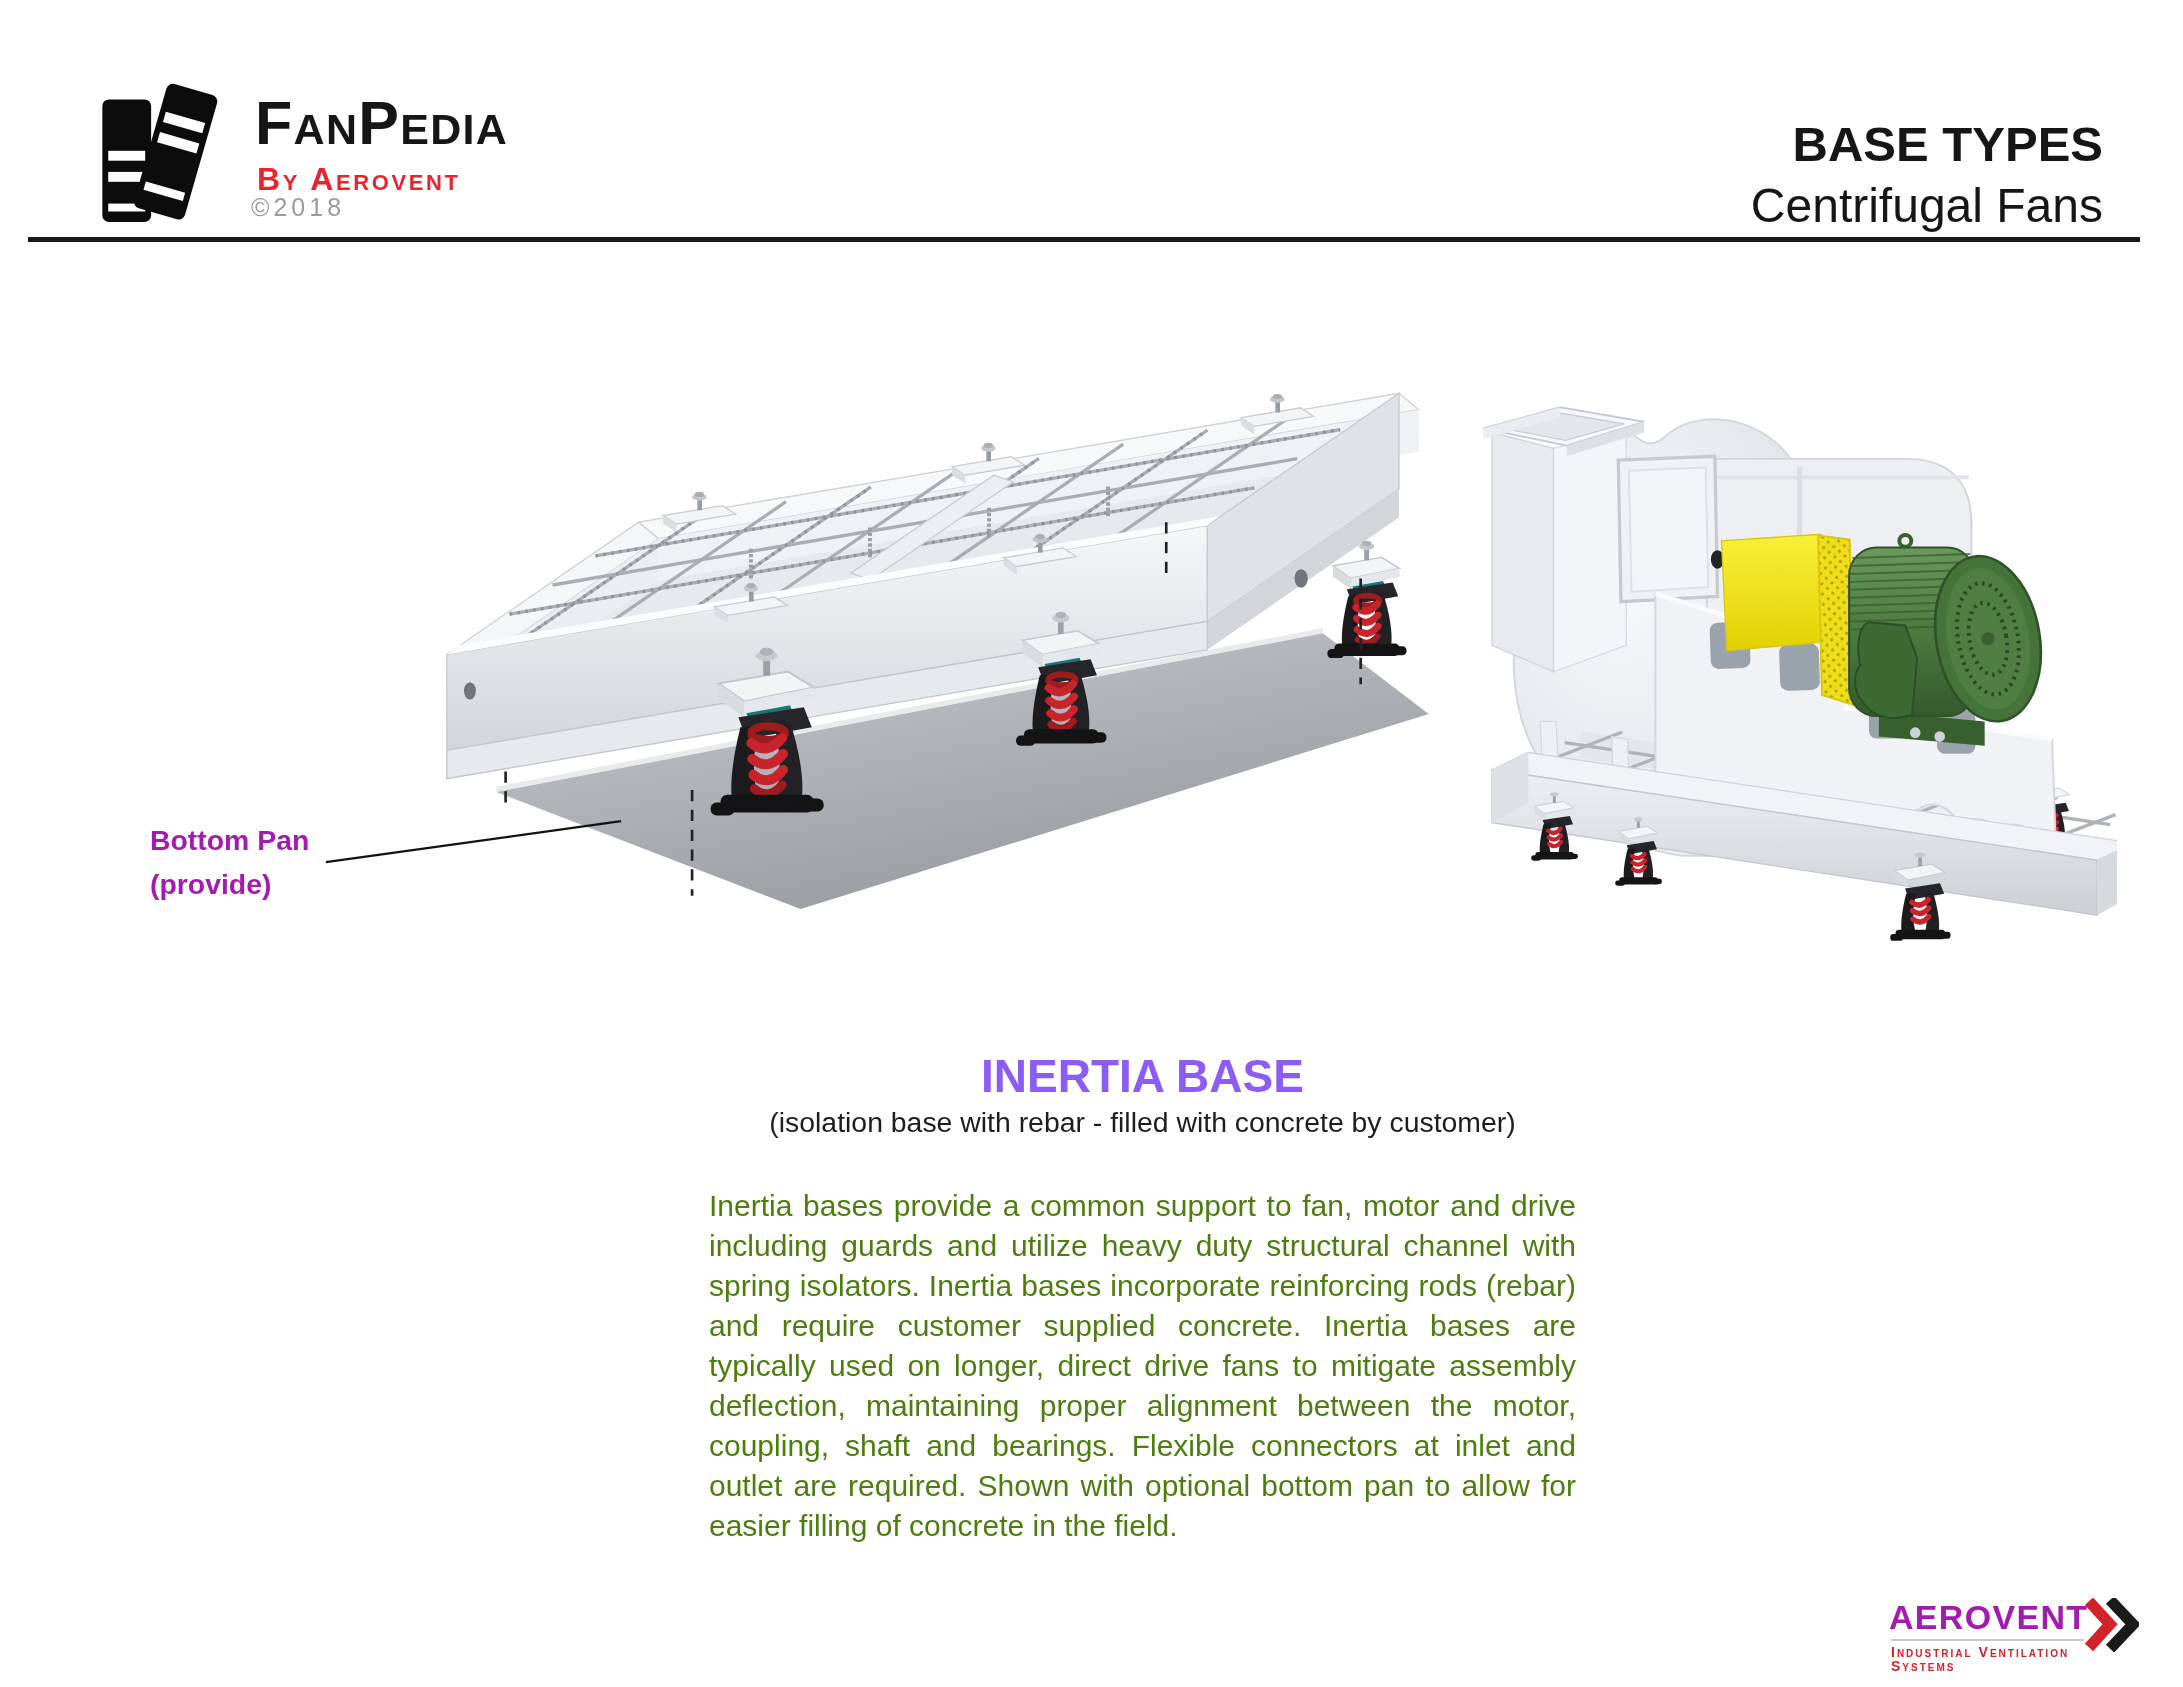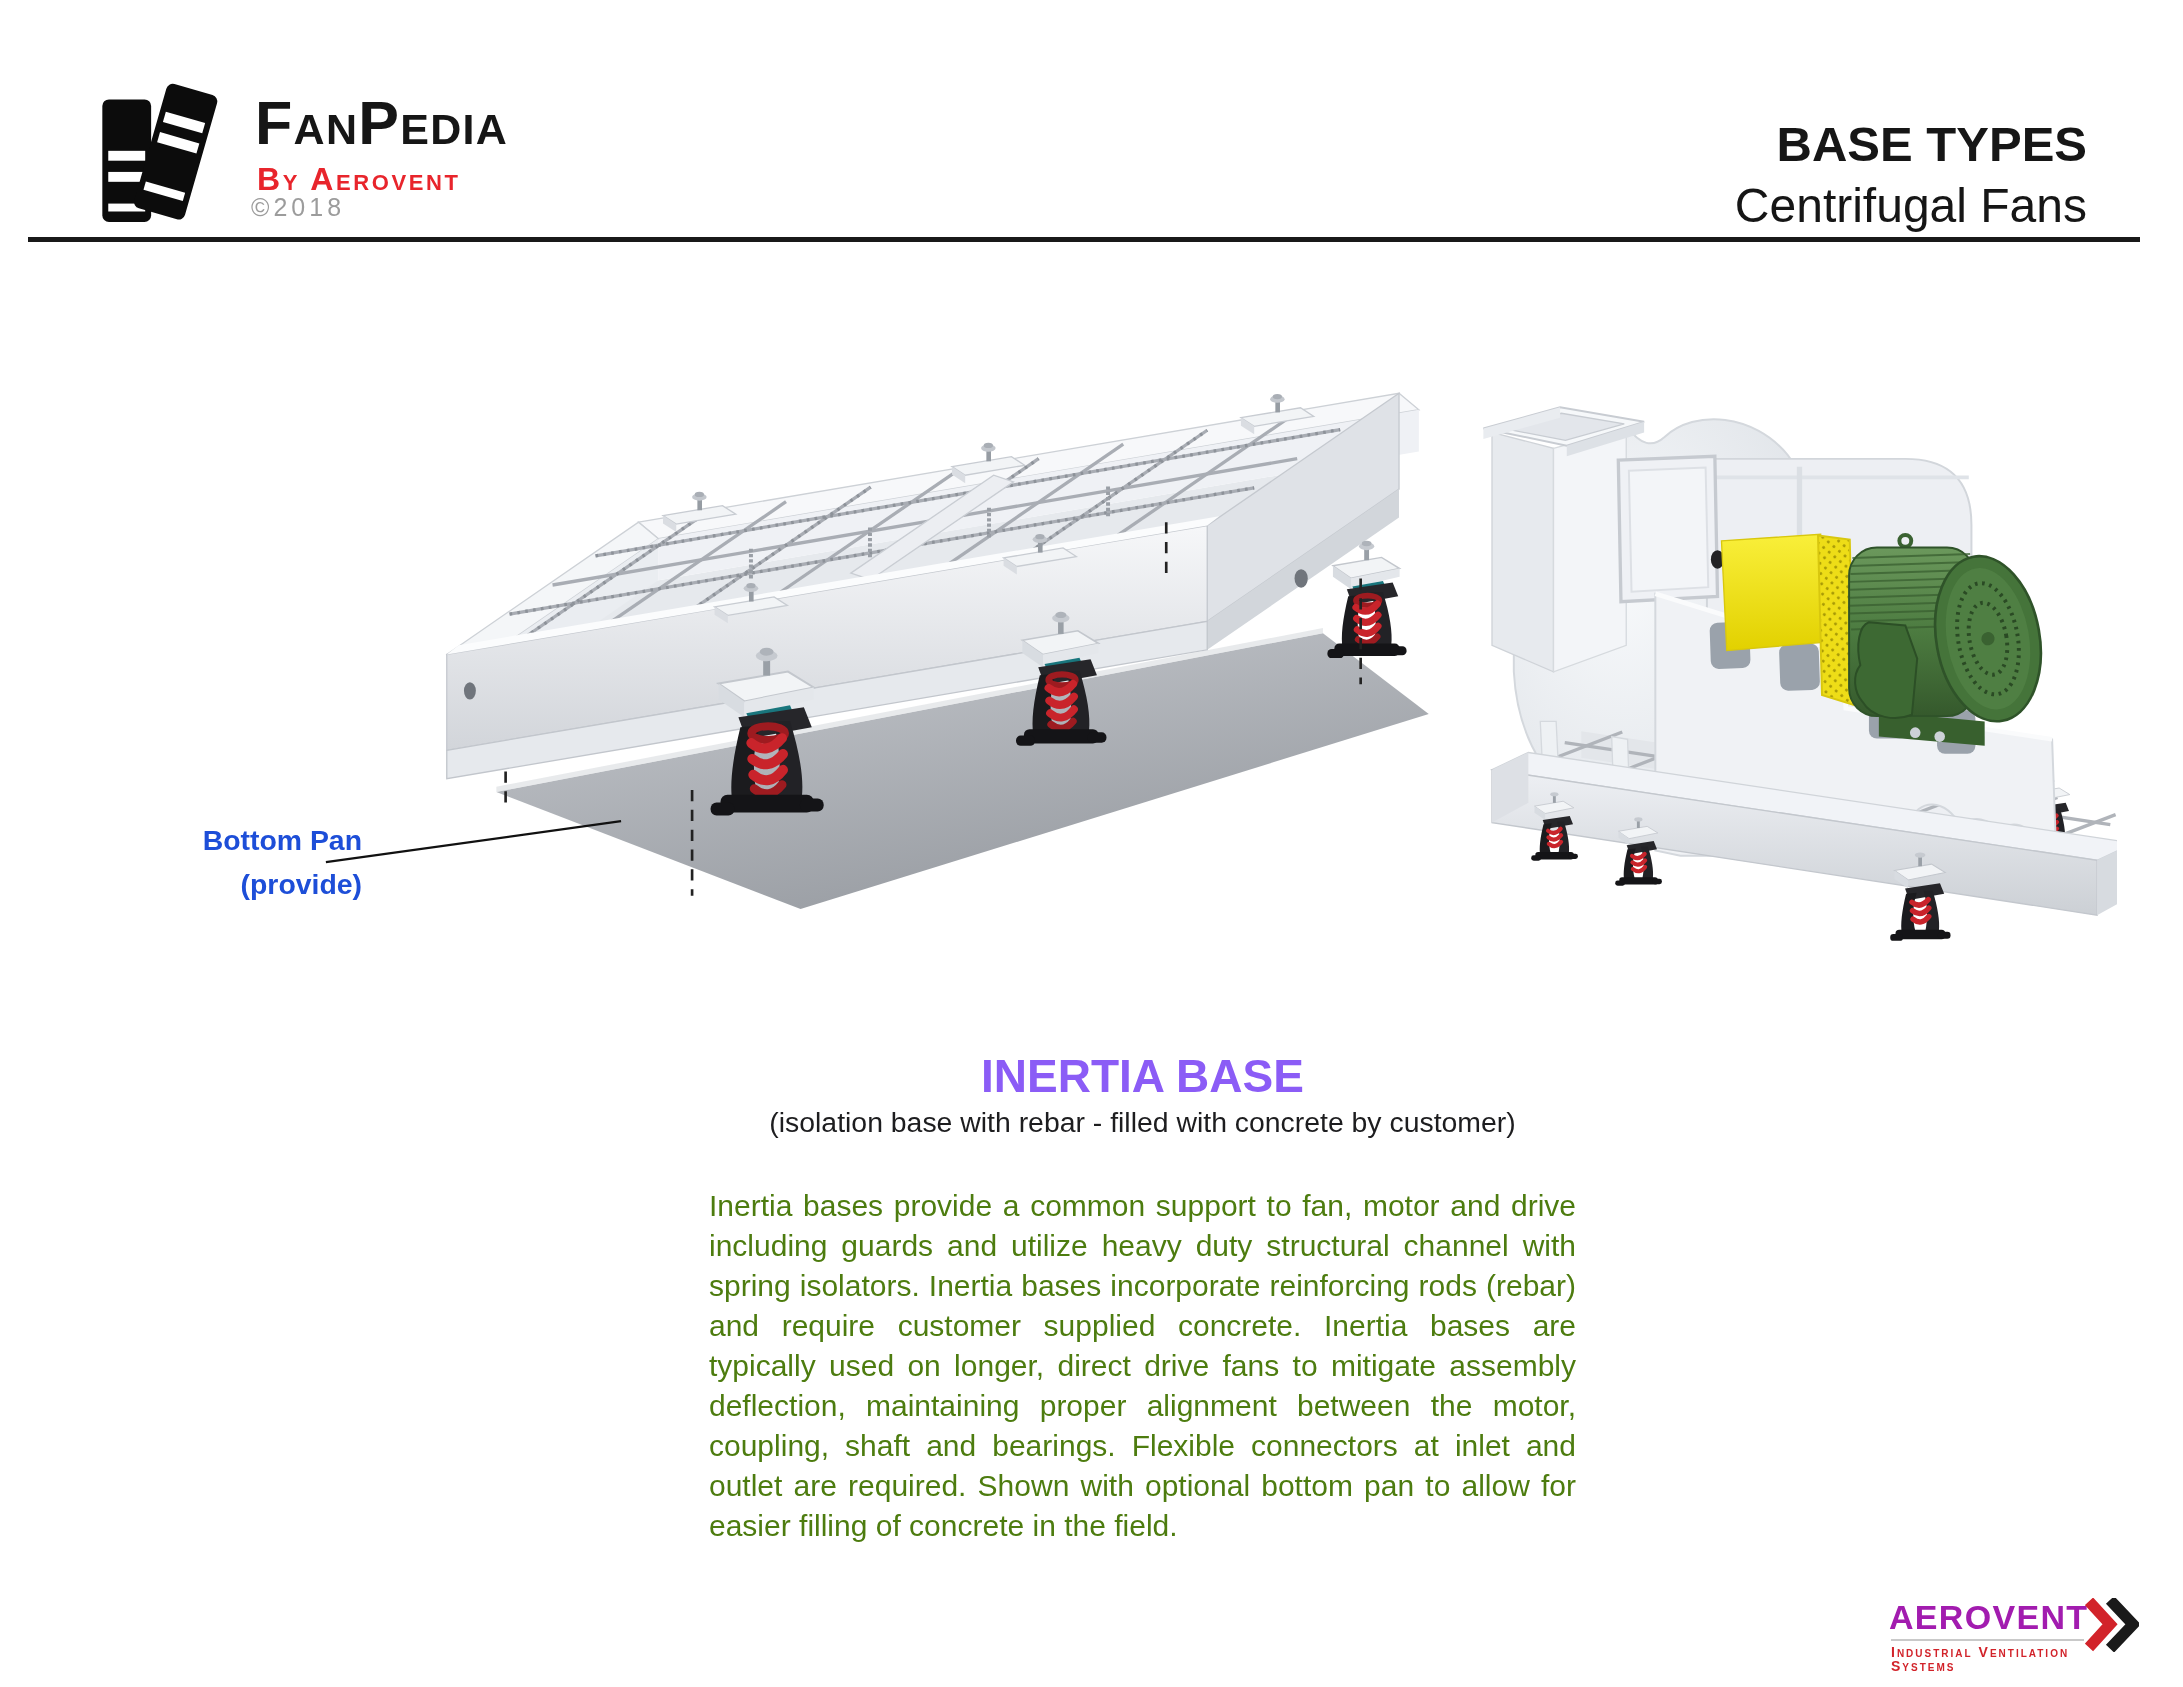--- a/index.html
+++ b/index.html
@@ -7,28 +7,28 @@
         font-family:"Liberation Sans", sans-serif;color:#1c1c1c;}
   .abs{position:absolute;}
 
   
   .brand-name{left:255px;top:93px;font-size:61px;font-weight:700;letter-spacing:1.3px;
               font-variant:small-caps;color:#161616;line-height:1;}
   .brand-byline{left:257px;top:163px;font-size:32px;font-weight:700;letter-spacing:2.6px;
               font-variant:small-caps;color:#e8252c;line-height:1;}
   .brand-copy{left:251px;top:195px;font-size:25px;font-weight:500;letter-spacing:4px;
               color:#9c9c9c;line-height:1;}
-  .doc-title{right:96px;top:114px;text-align:right;line-height:61px;}
+  .doc-title{right:80px;top:114px;text-align:right;line-height:61px;}
   .doc-title .t1{font-size:49px;font-weight:700;color:#161616;}
   .doc-title .t2{font-size:48px;font-weight:400;color:#161616;}
   .header-rule{left:28px;top:237px;width:2112px;height:5.3px;background:#191919;}
 
   
-  .callout{left:150px;top:818px;width:212px;text-align:right;font-size:28.4px;font-weight:700;
-           line-height:44px;color:#1d4ed8;}
+  .callout{left:150px;top:818px;width:212px;text-align:left;font-size:28.4px;font-weight:700;
+           line-height:44px;color:#a21caf;}
 
   
   .heading{left:709px;top:1049px;width:867px;text-align:center;font-size:46px;font-weight:700;color:#8b5cf6;}
   .subheading{left:709px;top:1106px;width:867px;text-align:center;font-size:28.4px;font-weight:400;color:#1d1d1f;}
   .bodycopy{left:709px;top:1186px;width:867px;font-size:30px;line-height:40px;text-align:justify;color:#4d7c0f;}
 
   
   .f-brand{left:1889px;top:1600px;width:198px;text-align:left;font-size:34px;font-weight:700;
            letter-spacing:1.3px;color:#a21caf;line-height:1;}
   .f-rule{left:1891px;top:1639px;width:193px;height:2px;background:#c9c9c9;}

